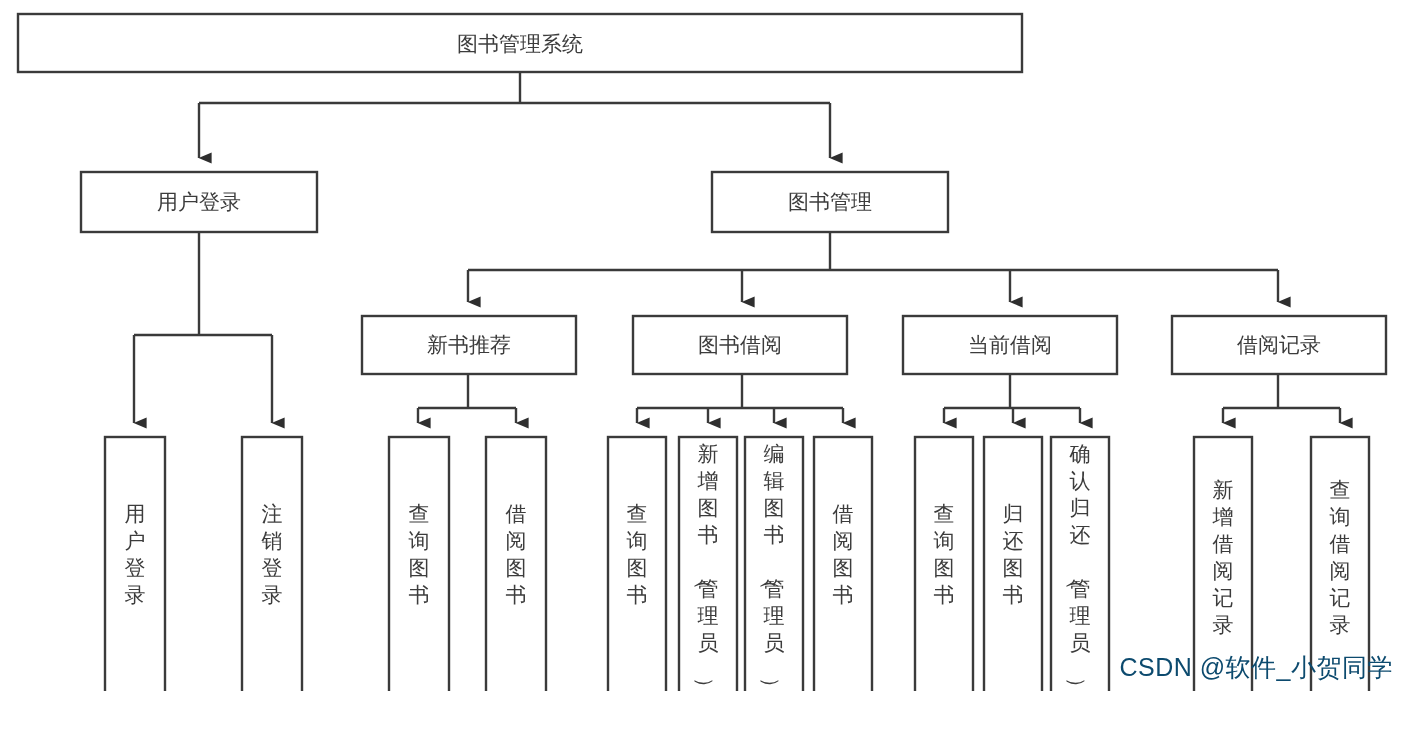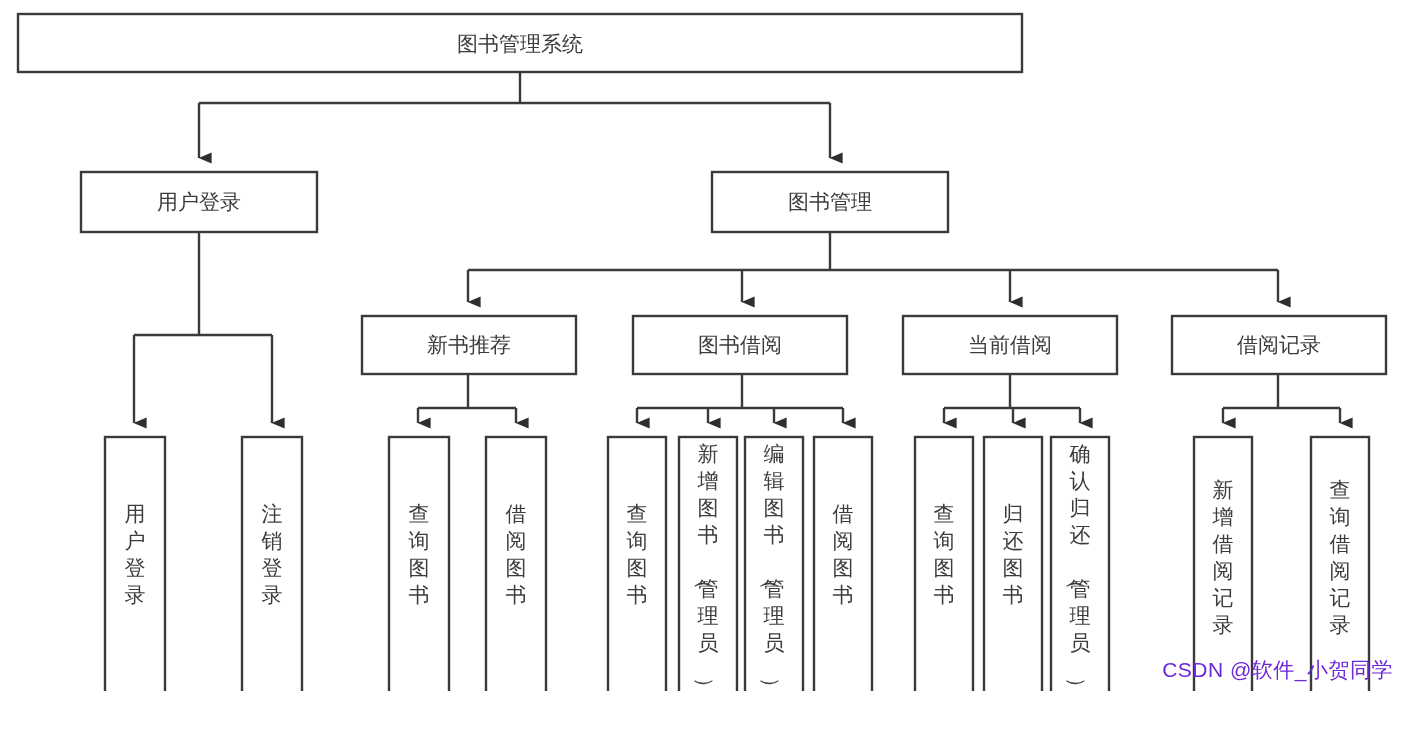--- a/index.html
+++ b/index.html
@@ -50,22 +50,22 @@
     fill: #3c3c3c;
     font-family: "Liberation Sans", "DejaVu Sans", sans-serif;
     font-size: 21px;
     text-anchor: middle;
   }
   .watermark {
     position: absolute;
     right: 12px;
     bottom: 7px;
     font-family: "Liberation Sans", "DejaVu Sans", sans-serif;
-    font-size: 21px;
-    color: #6d28d9;
+    font-size: 25px;
+    color: #0c4a6e;
     letter-spacing: 0.5px;
     white-space: nowrap;
     user-select: none;
   }
 </style>
 </head>
 <body>
 
 <div id="stage">
 

